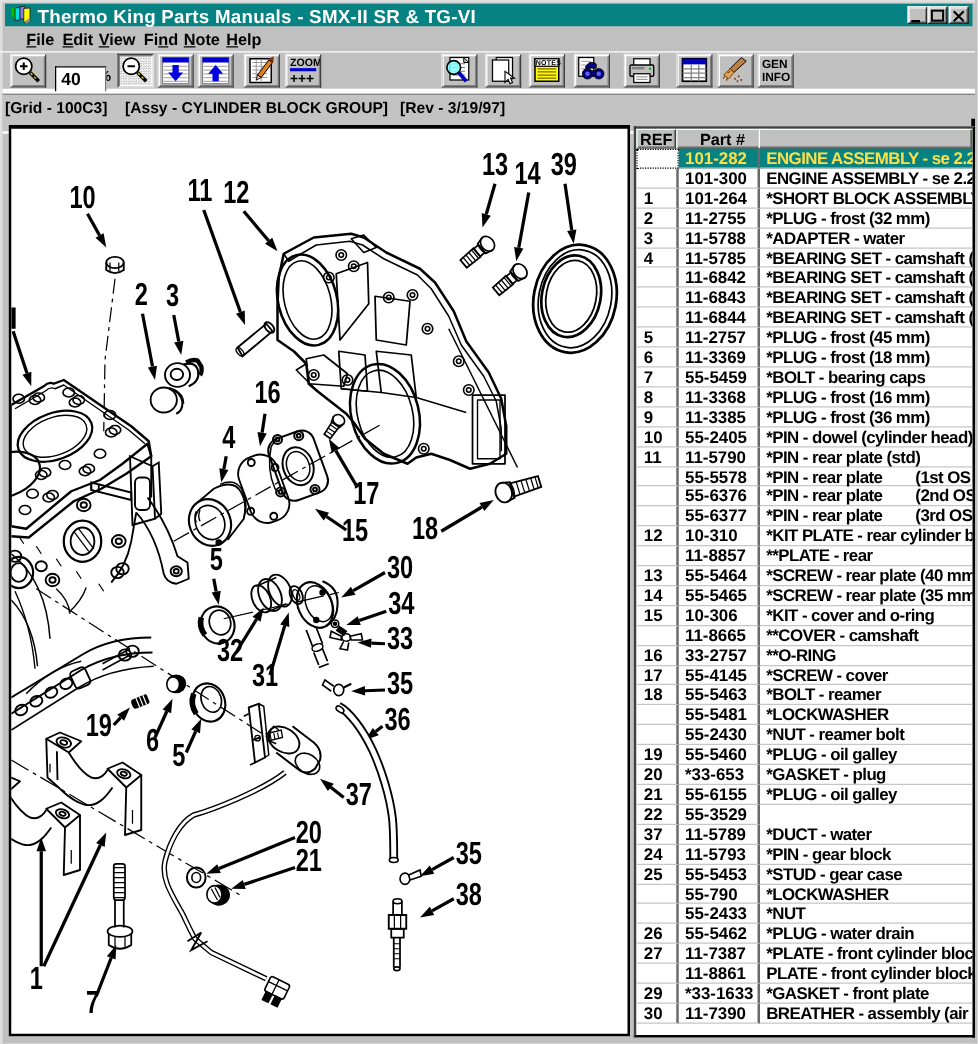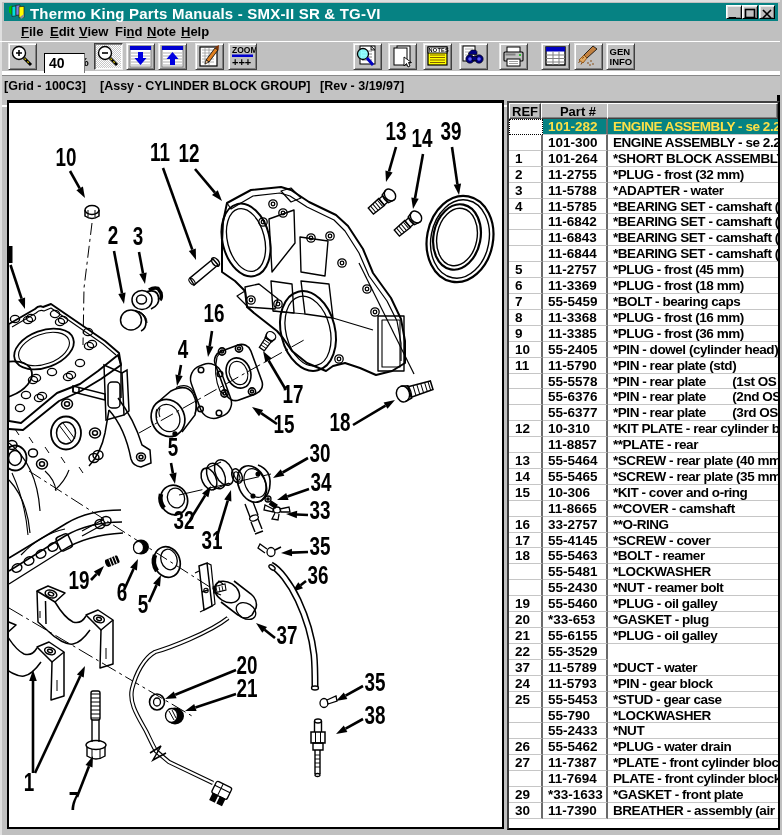--- a/index.html
+++ b/index.html
@@ -849,21 +849,21 @@
       <div class="c2">55-5462</div>
       <div class="c3">*PLUG - water drain</div>
     </div>
 <div class="row">
       <div class="c1">27</div>
       <div class="c2">11-7387</div>
       <div class="c3">*PLATE - front cylinder block</div>
     </div>
 <div class="row">
       <div class="c1"></div>
-      <div class="c2">11-7694</div>
+      <div class="c2">11-8861</div>
       <div class="c3">PLATE - front cylinder block (</div>
     </div>
 <div class="row">
       <div class="c1">29</div>
       <div class="c2">*33-1633</div>
       <div class="c3">*GASKET - front plate</div>
     </div>
 <div class="row">
       <div class="c1">30</div>
       <div class="c2">11-7390</div>

